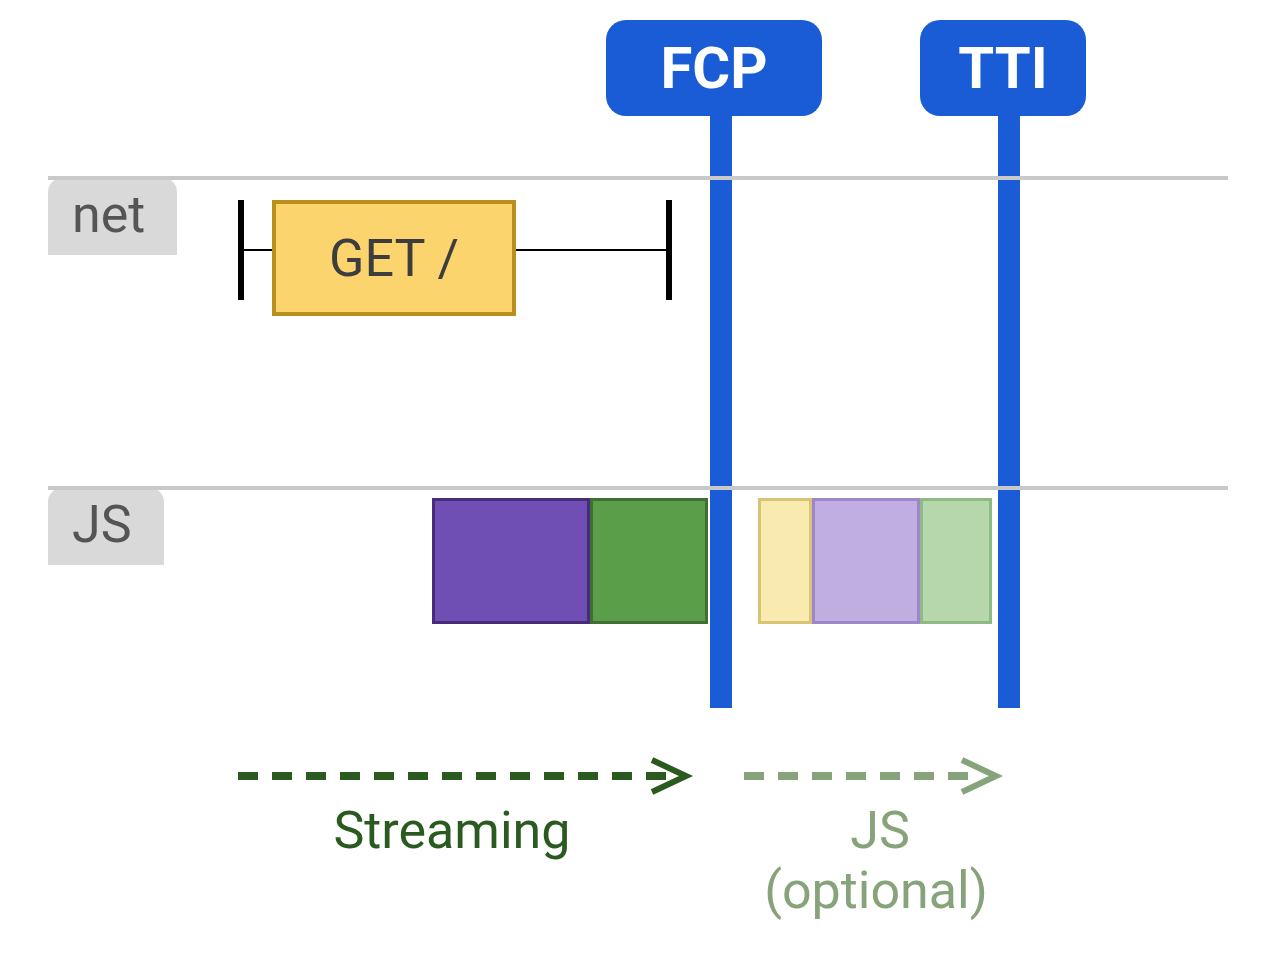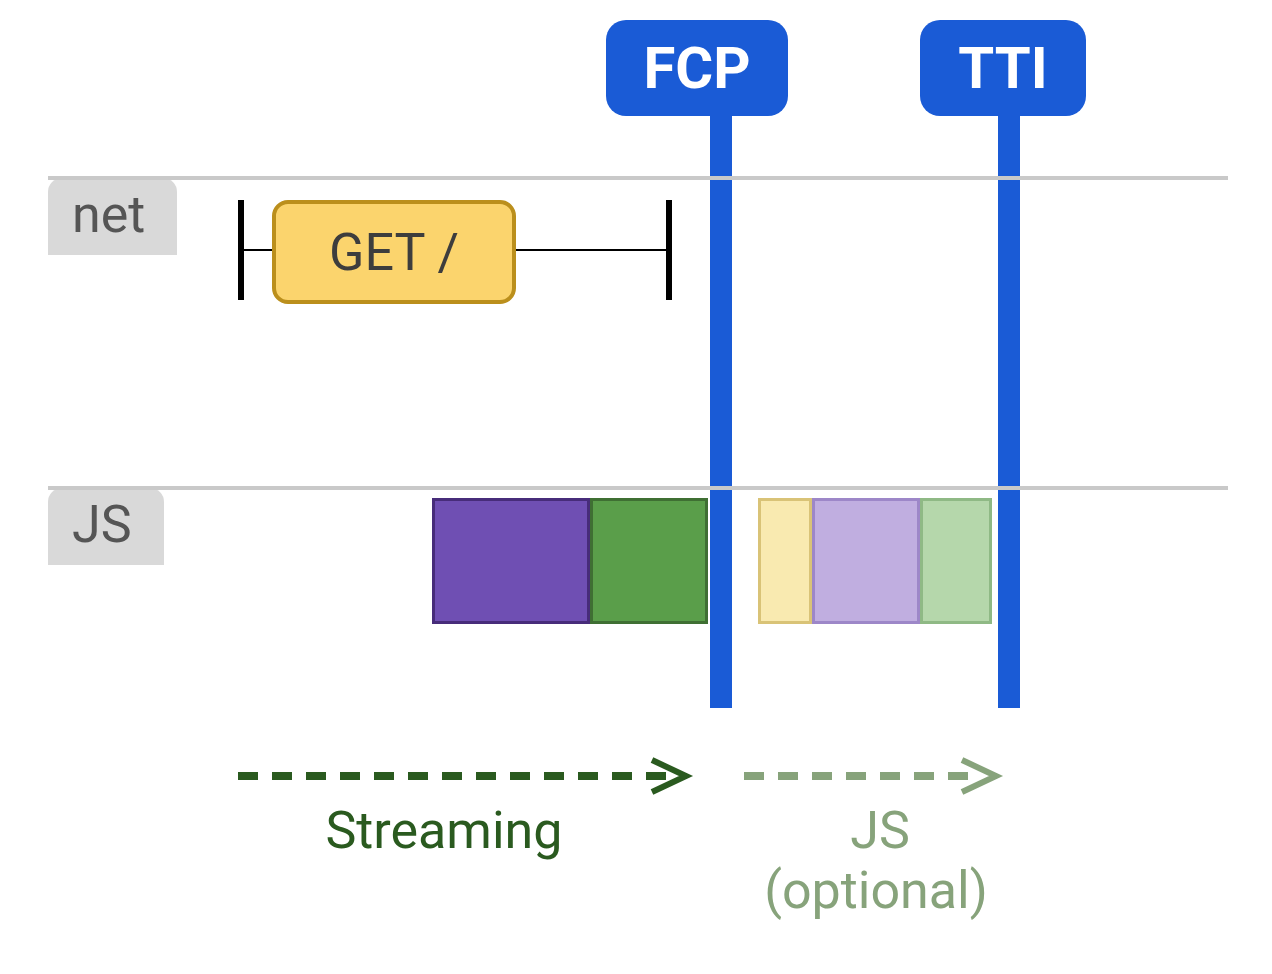--- a/index.html
+++ b/index.html
@@ -82,49 +82,49 @@
     text-align: center;
   }
   .dark-green { color: #2a5a1f; }
   .light-green { color: #87a37b; }
 </style>
 </head>
 <body>
 
 <div class="diagram">
 
-  <div class="marker-pill" style="left:606px; top:20px; width:182px;">FCP</div>
+  <div class="marker-pill" style="left:606px; top:20px; width:216px;">FCP</div>
   <div class="marker-line" style="left:710px; top:110px; height:598px;"></div>
 
   <div class="marker-pill" style="left:920px; top:20px; width:166px;">TTI</div>
   <div class="marker-line" style="left:998px; top:110px; height:598px;"></div>
 
   <div class="row-label" style="left:48px; top:178px;">net</div>
   <div class="row-rule" style="left:48px; top:176px; width:1180px;"></div>
 
   <div class="whisker-cap" style="left:238px; top:200px; height:100px;"></div>
   <div class="whisker-line" style="left:240px; top:249px; width:430px;"></div>
   <div class="whisker-cap" style="left:666px; top:200px; height:100px;"></div>
-  <div class="get-box" style="left:272px; top:200px; width:244px; height:104px;border-radius:16px;">GET /</div>
+  <div class="get-box" style="left:272px; top:200px; width:244px; height:116px;">GET /</div>
 
   <div class="row-label" style="left:48px; top:488px;">JS</div>
   <div class="row-rule" style="left:48px; top:486px; width:1180px;"></div>
 
   <div class="block purple" style="left:432px; top:498px; width:158px; height:126px;"></div>
   <div class="block green" style="left:590px; top:498px; width:118px; height:126px;"></div>
 
   <div class="block yellow-faded" style="left:758px; top:498px; width:54px; height:126px;"></div>
   <div class="block purple-faded" style="left:812px; top:498px; width:108px; height:126px;"></div>
   <div class="block green-faded" style="left:920px; top:498px; width:72px; height:126px;"></div>
 
   <svg style="position:absolute; left:238px; top:760px; width:460px; height:40px; overflow:visible;">
     <line x1="0" y1="16" x2="430" y2="16" stroke="#2a5a1f" stroke-width="8" stroke-dasharray="20 14"></line>
     <polyline points="414,0 448,16 414,32" fill="none" stroke="#2a5a1f" stroke-width="6"></polyline>
   </svg>
-  <div class="arrow-label dark-green" style="left:264px; top:800px; width:360px;">Streaming</div>
+  <div class="arrow-label dark-green" style="left:272px; top:800px; width:360px;">Streaming</div>
 
   <svg style="position:absolute; left:744px; top:760px; width:260px; height:40px; overflow:visible;">
     <line x1="0" y1="16" x2="230" y2="16" stroke="#87a37b" stroke-width="8" stroke-dasharray="20 14"></line>
     <polyline points="218,0 252,16 218,32" fill="none" stroke="#87a37b" stroke-width="6"></polyline>
   </svg>
   <div class="arrow-label light-green" style="left:760px; top:800px; width:240px;">JS</div>
   <div class="arrow-label light-green" style="left:736px; top:860px; width:280px;">(optional)</div>
 
 </div>
 

